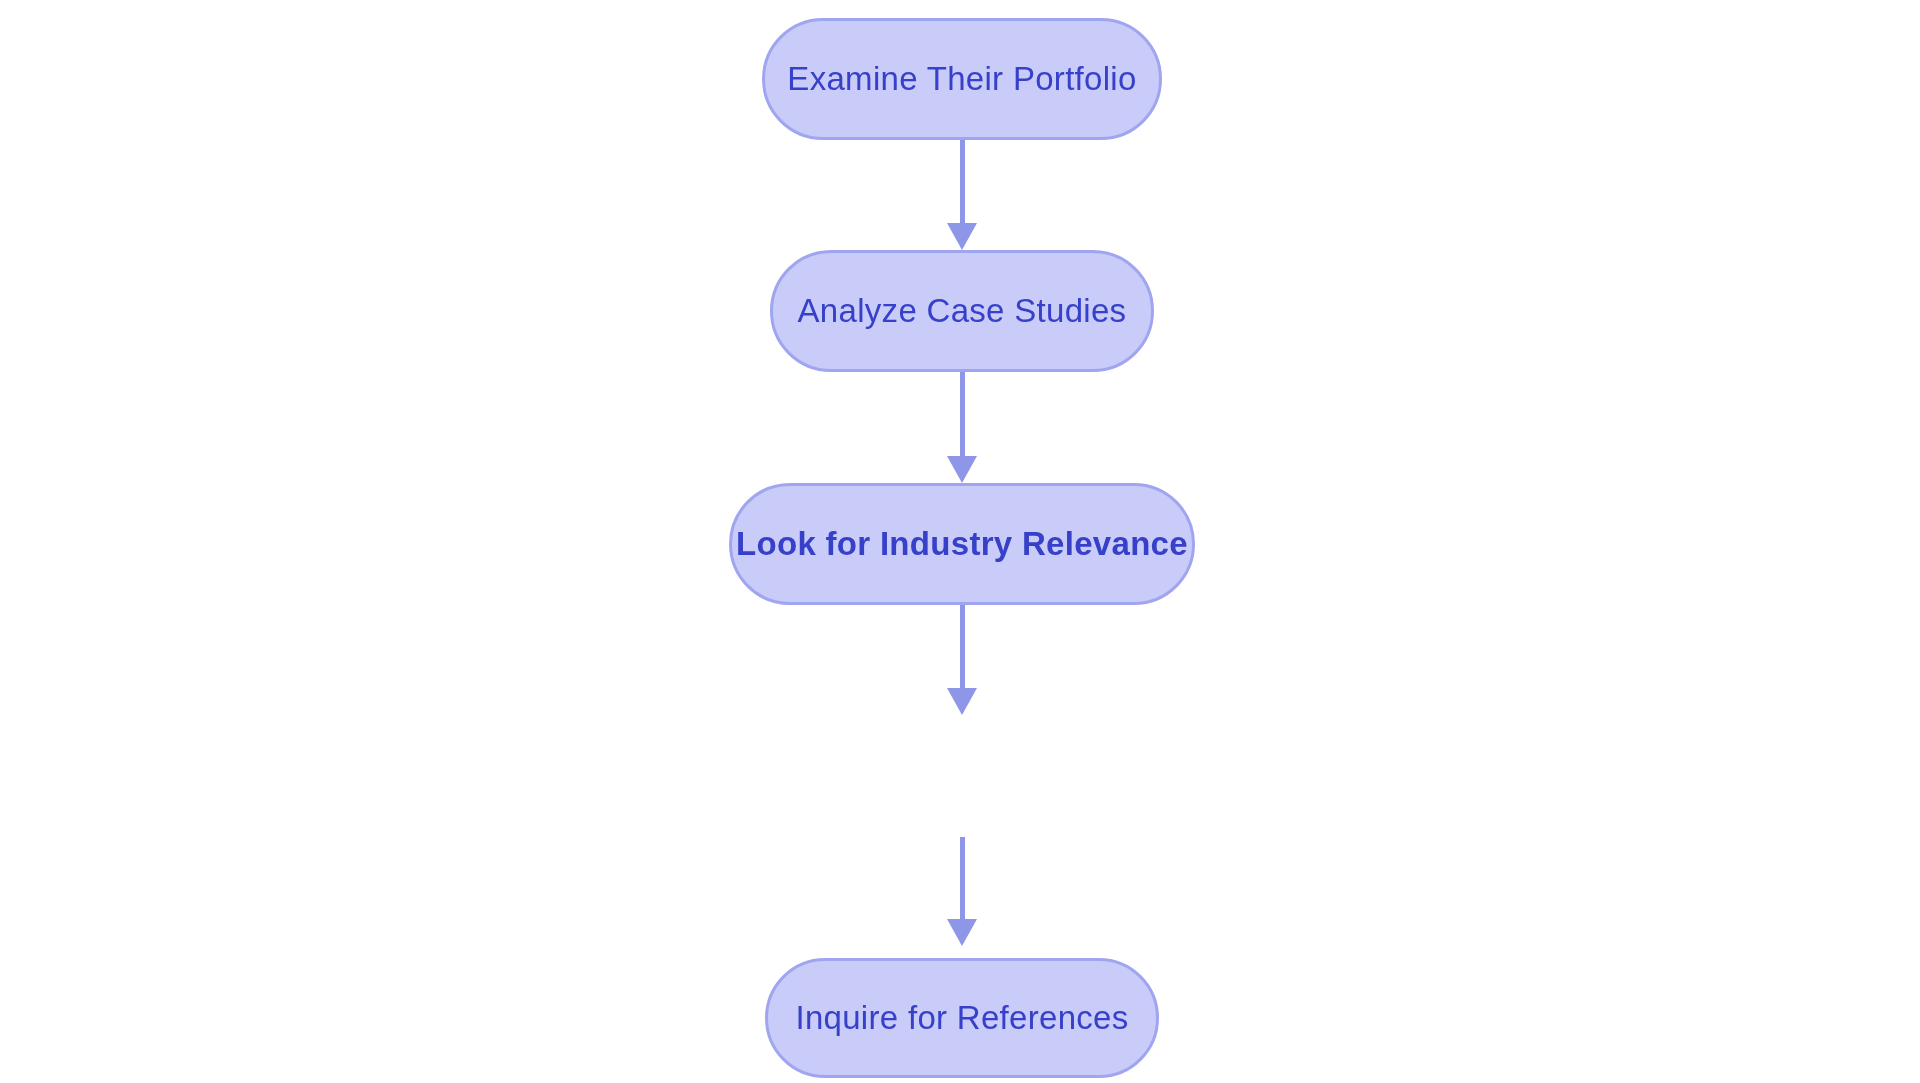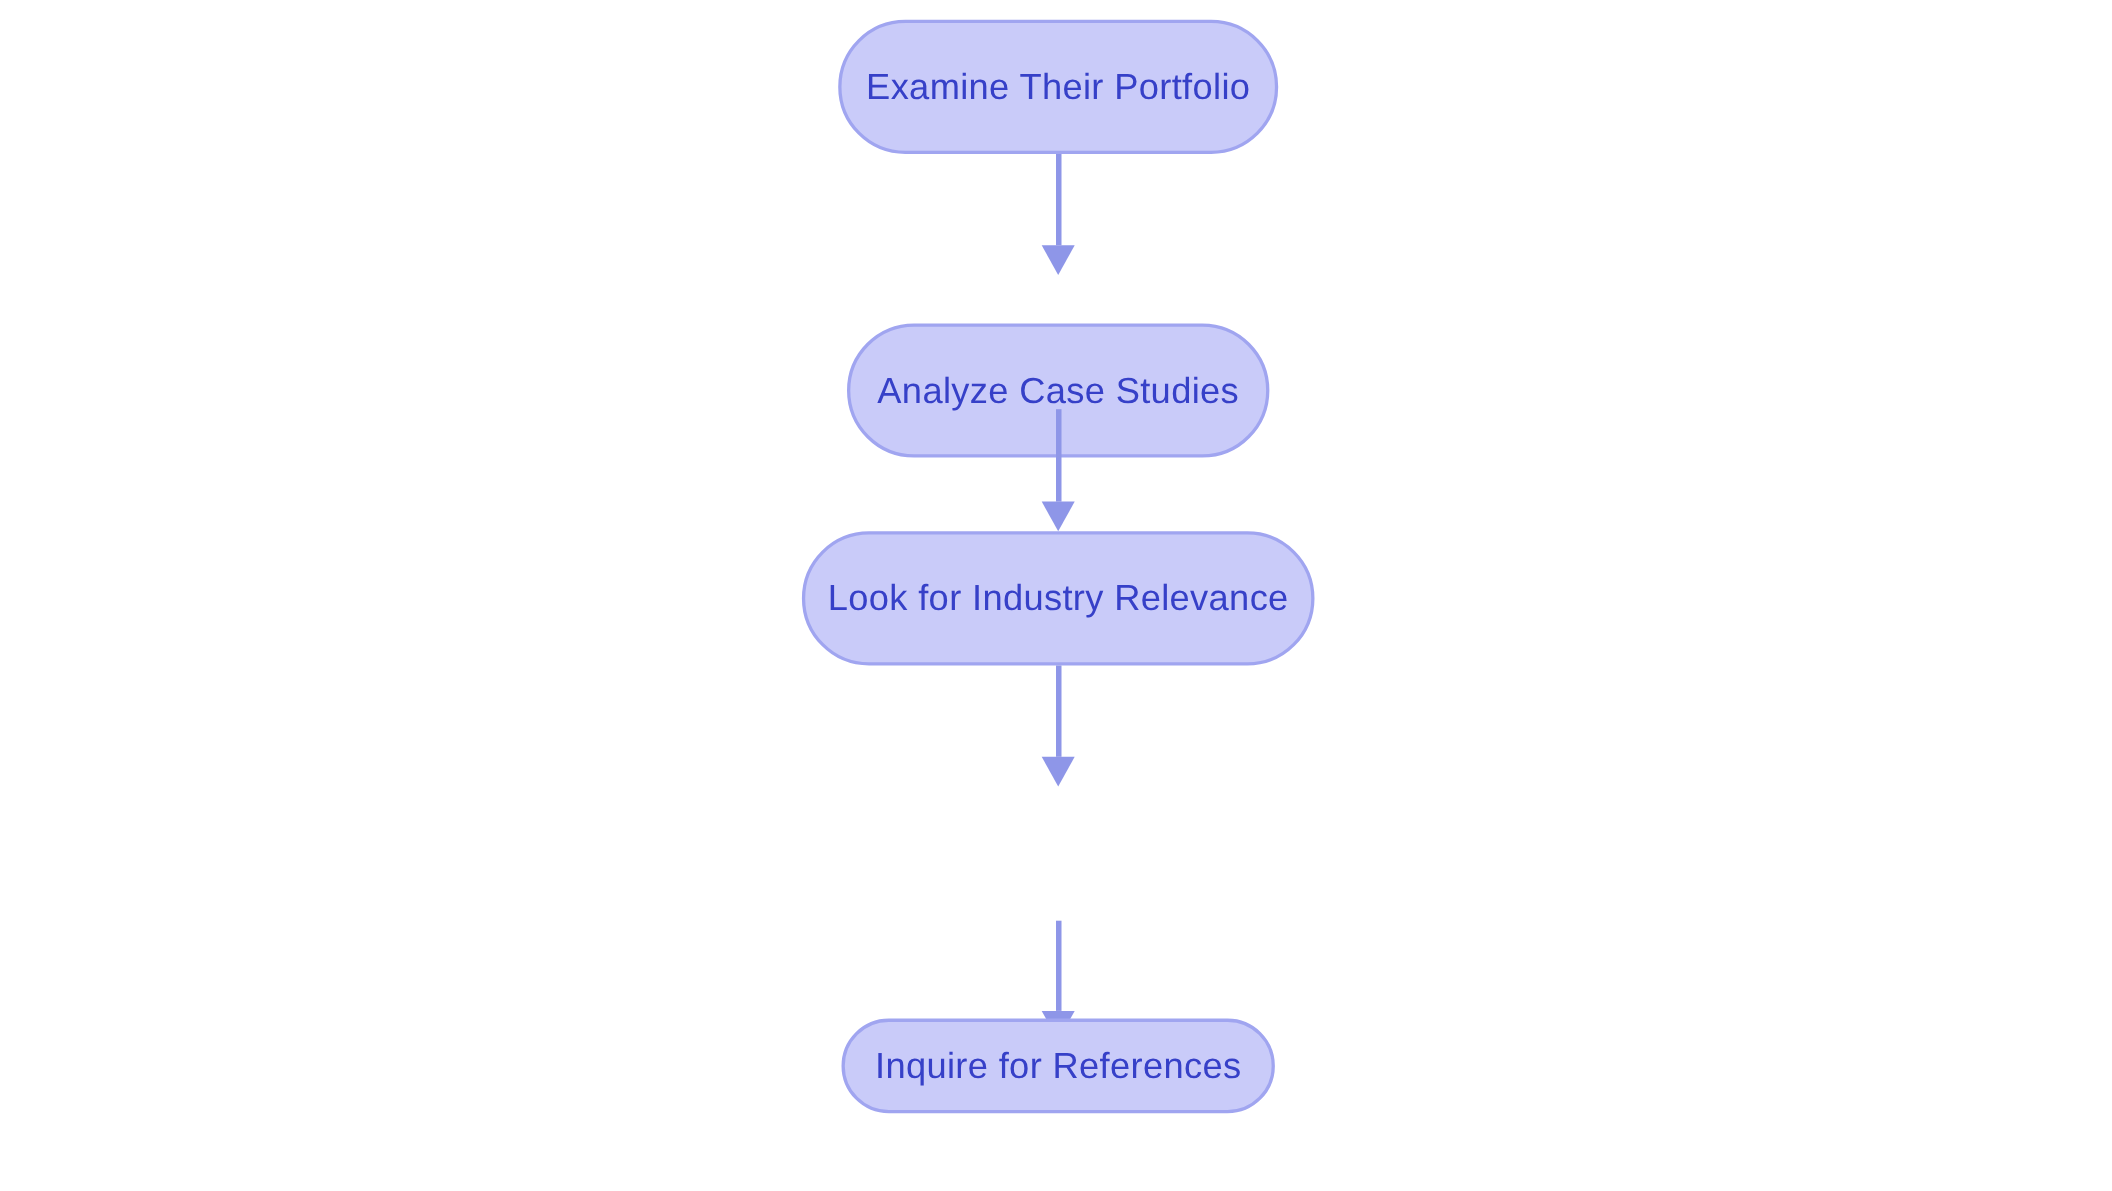--- a/index.html
+++ b/index.html
@@ -31,24 +31,24 @@
     display: flex;
     align-items: center;
     justify-content: center;
     color: var(--node-text);
     font-size: 33px;
     font-weight: 400;
     letter-spacing: 0.3px;
     white-space: nowrap;
   }
   .n1 { top: 18px;  width: 400px; }
-  .n2 { top: 250px; width: 384px; margin-top: 44px; }
-  .n3 { top: 483px; width: 466px; }
+  .n2 { top: 250px; width: 384px; }
+  .n3 { top: 483px; width: 466px; font-weight: bold; }
   .n4 { top: 715px; width: 564px; }
-  .n5 { top: 926px; width: 394px; height: 86px; }
+  .n5 { top: 958px; width: 394px; height: 120px; }
 
   .flow-arrow {
     position: absolute;
     left: 962px;
     transform: translateX(-50%);
     display: flex;
     flex-direction: column;
     align-items: center;
   }
   .a1 { top: 140px; height: 110px; }

